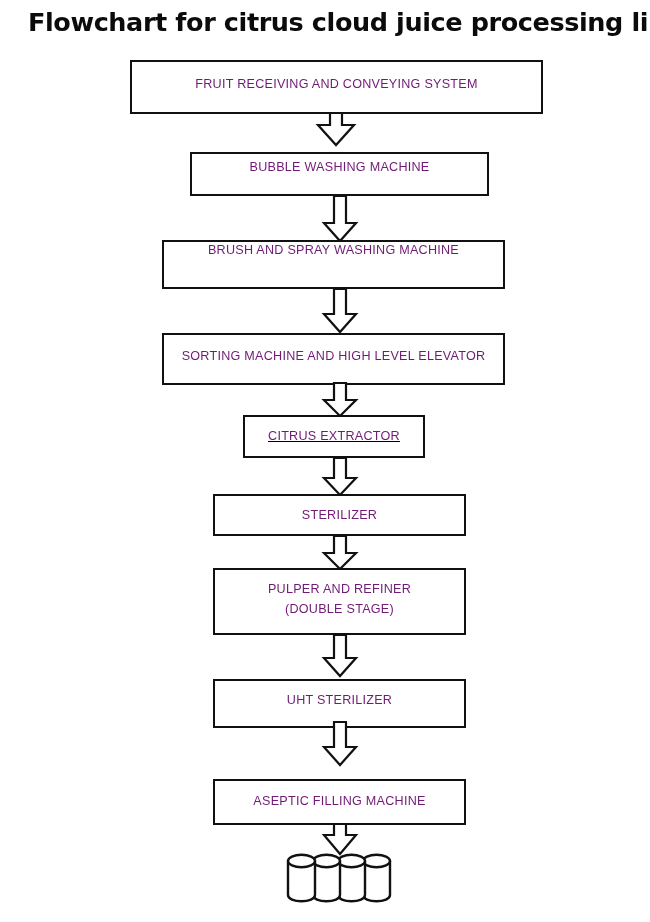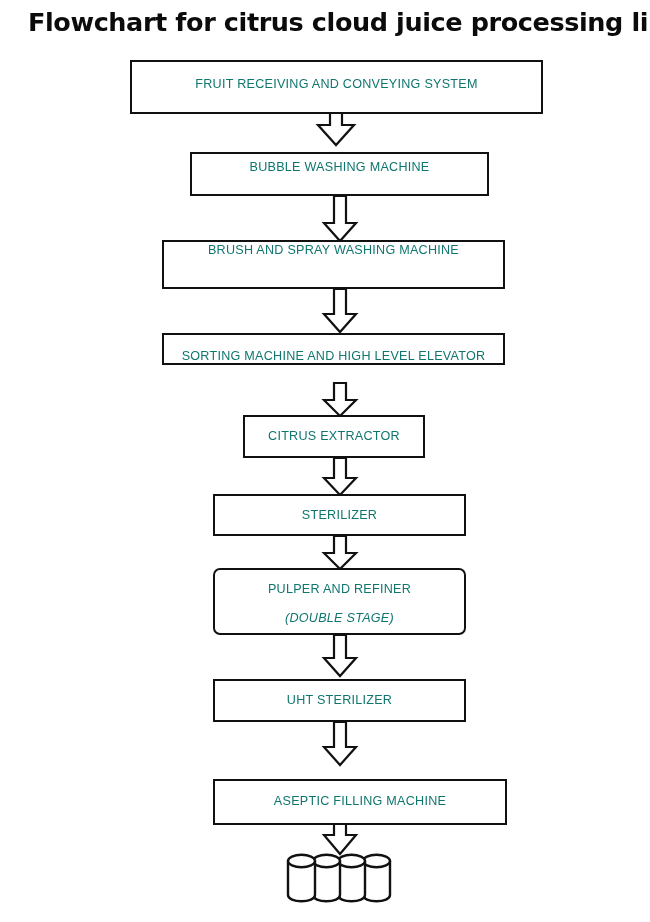--- a/index.html
+++ b/index.html
@@ -53,26 +53,25 @@
     align-items: center;
     justify-content: flex-start;
     text-align: center;
   }
   .node .node-label {
     font-family: "Liberation Sans", sans-serif;
     font-size: 12.6px;
     font-weight: 400;
     letter-spacing: 0.25px;
     line-height: 17px;
-    color: #0f766e;
+    color: #701a75;
     white-space: nowrap;
   }
   .node .node-label.line2 {
-    margin-top: 12px;
-    font-style: italic;
+    margin-top: 3px;
   }
 
   
   .arrow {
     position: absolute;
   }
   .arrow svg {
     display: block;
     overflow: visible;
   }
@@ -132,72 +131,72 @@
   <div class="node" style="left:162px; top:240px; width:343px; height:49px; ">
     <span class="node-label">BRUSH AND SPRAY WASHING MACHINE</span>
   </div>
 
   <div class="arrow" style="left:321px; top:288px; width:38px; height:46px;">
     <svg width="38" height="46" viewBox="0 0 38 46">
       <polygon points="13,1 25,1 25,26 35,26 19,44 3,26 13,26"></polygon>
     </svg>
   </div>
 
-  <div class="node" style="left:162px; top:333px; width:343px; height:32px; padding-top:13px;">
+  <div class="node" style="left:162px; top:333px; width:343px; height:52px; padding-top:13px;">
     <span class="node-label">SORTING MACHINE AND HIGH LEVEL ELEVATOR</span>
   </div>
 
   <div class="arrow" style="left:321px; top:382px; width:38px; height:36px;">
     <svg width="38" height="36" viewBox="0 0 38 36">
       <polygon points="13,1 25,1 25,18 35,18 19,34 3,18 13,18"></polygon>
     </svg>
   </div>
 
-  <div class="node" style="left:243px; top:415px; width:182px; height:43px; padding-top:11px;">
+  <div class="node" style="left:243px; top:415px; width:182px; height:43px; padding-top:11px;text-decoration:underline;">
     <span class="node-label">CITRUS EXTRACTOR</span>
   </div>
 
   <div class="arrow" style="left:321px; top:457px; width:38px; height:40px;">
     <svg width="38" height="40" viewBox="0 0 38 40">
       <polygon points="13,1 25,1 25,21 35,21 19,38 3,21 13,21"></polygon>
     </svg>
   </div>
 
   <div class="node" style="left:213px; top:494px; width:253px; height:42px; padding-top:11px;">
     <span class="node-label">STERILIZER</span>
   </div>
 
   <div class="arrow" style="left:321px; top:535px; width:38px; height:36px;">
     <svg width="38" height="36" viewBox="0 0 38 36">
       <polygon points="13,1 25,1 25,18 35,18 19,34 3,18 13,18"></polygon>
     </svg>
   </div>
 
-  <div class="node" style="left:213px; top:568px; width:253px; height:67px; padding-top:11px;border-radius:7px;">
+  <div class="node" style="left:213px; top:568px; width:253px; height:67px; padding-top:11px;">
     <span class="node-label">PULPER AND REFINER</span>
     <span class="node-label line2">(DOUBLE STAGE)</span>
   </div>
 
   <div class="arrow" style="left:321px; top:634px; width:38px; height:44px;">
     <svg width="38" height="44" viewBox="0 0 38 44">
       <polygon points="13,1 25,1 25,24 35,24 19,42 3,24 13,24"></polygon>
     </svg>
   </div>
 
-  <div class="node" style="left:213px; top:679px; width:253px; height:43px; padding-top:11px;">
+  <div class="node" style="left:213px; top:679px; width:253px; height:49px; padding-top:11px;">
     <span class="node-label">UHT STERILIZER</span>
   </div>
 
   <div class="arrow" style="left:321px; top:721px; width:38px; height:46px;">
     <svg width="38" height="46" viewBox="0 0 38 46">
       <polygon points="13,1 25,1 25,26 35,26 19,44 3,26 13,26"></polygon>
     </svg>
   </div>
 
-  <div class="node" style="left:213px; top:779px; width:294px; height:46px; padding-top:12px;">
+  <div class="node" style="left:213px; top:779px; width:253px; height:46px; padding-top:12px;">
     <span class="node-label">ASEPTIC FILLING MACHINE</span>
   </div>
 
   <div class="arrow" style="left:317px; top:823px; width:46px; height:33px;">
     <svg width="46" height="33" viewBox="0 0 46 33">
       <polygon points="17,1 29,1 29,12 39,12 23,31 7,12 17,12"></polygon>
     </svg>
   </div>
 
   <div class="cylinders" style="left:284px; top:850px; width:116px; height:56px;">

